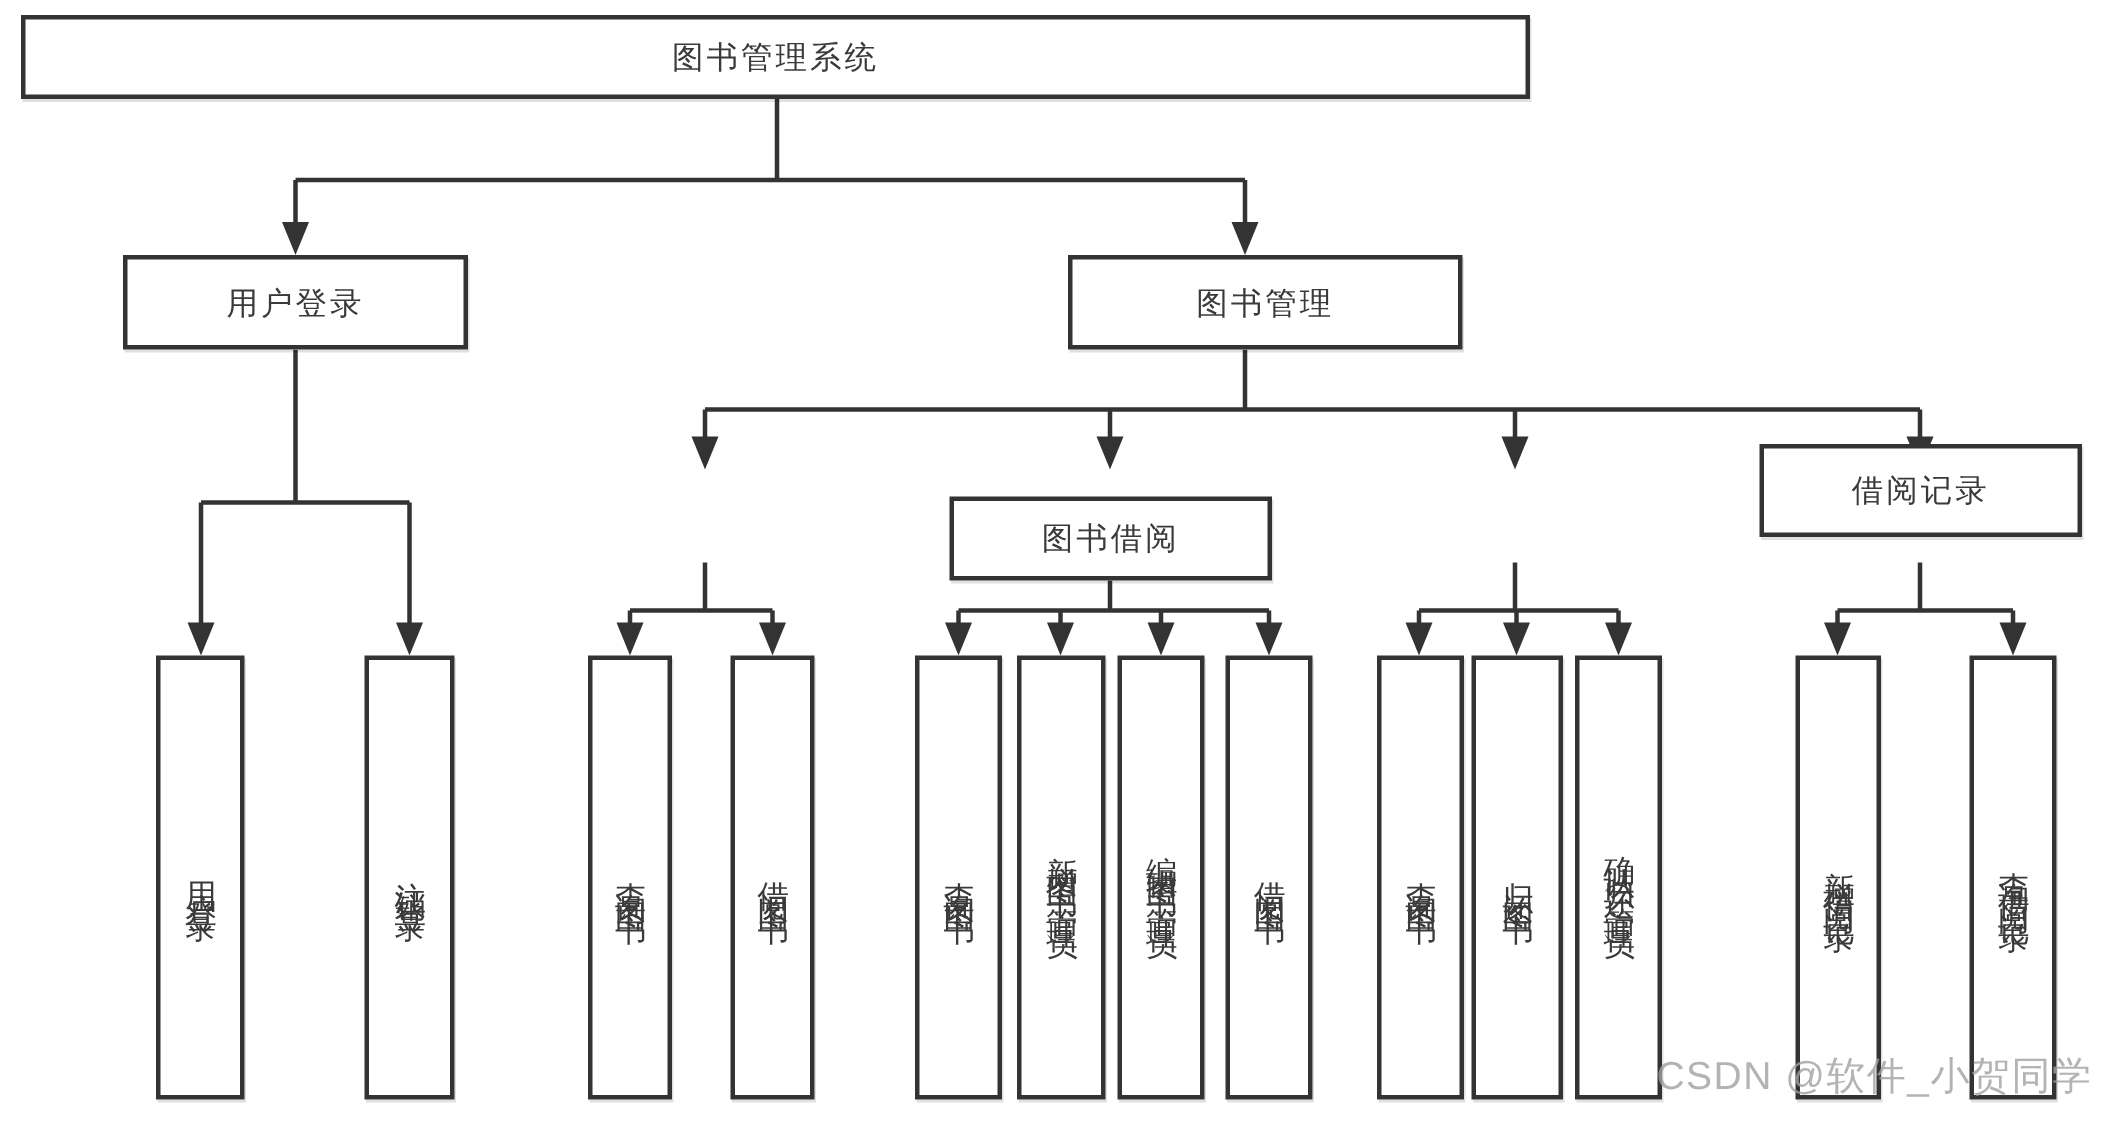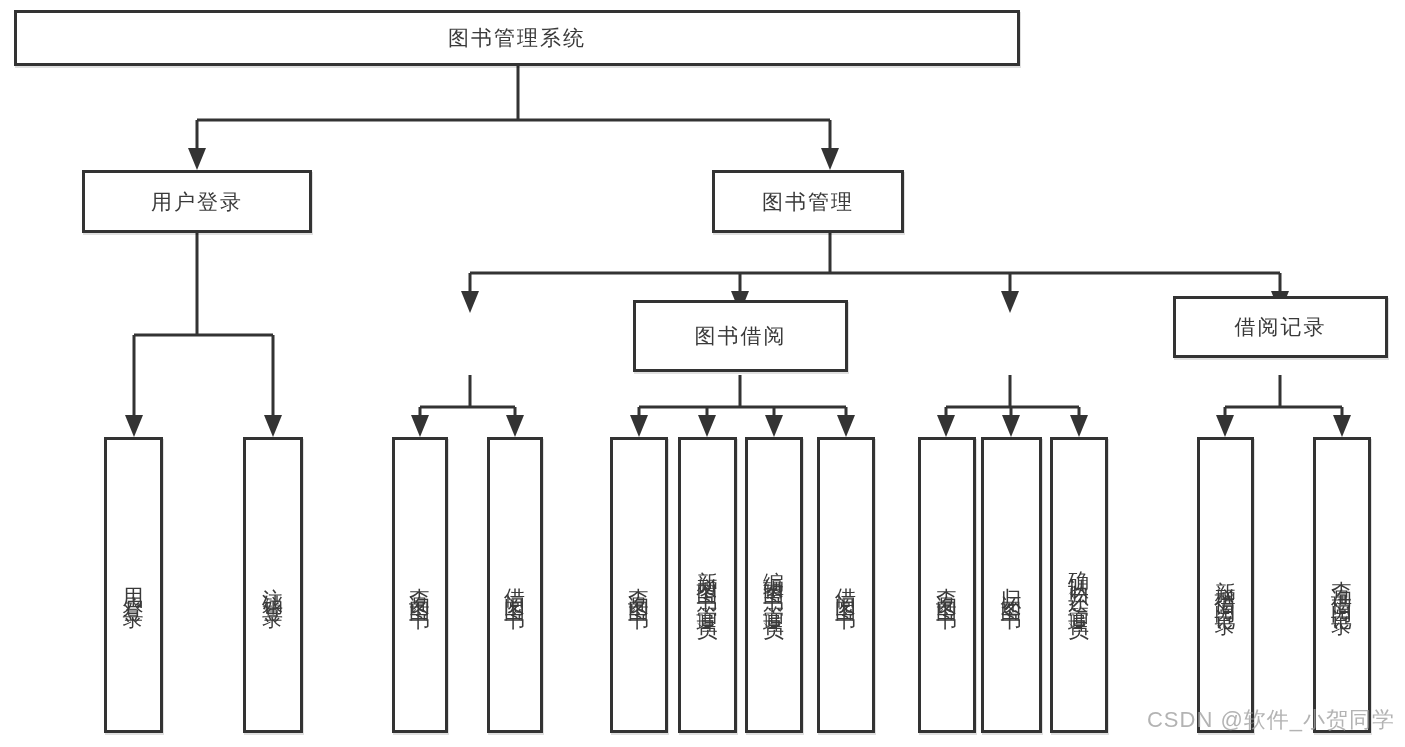--- a/index.html
+++ b/index.html
@@ -28,21 +28,21 @@
     writing-mode:vertical-rl;
     text-orientation:mixed;
     font-size:21px;
     letter-spacing:7px;
     line-height:1;
     white-space:nowrap;
   }
   .watermark{
     position:absolute;
     right:10px;bottom:12px;
-    font-size:22px;
+    font-size:26px;
     color:rgba(160,160,160,0.8);
     z-index:3;
     letter-spacing:1px;
     white-space:nowrap;
   }
 </style>
 </head>
 <body>
 
 <div id="canvas">
@@ -87,25 +87,25 @@
     </g>
   </svg>
 
   <div class="node" style="left:14px;top:10px;width:1006px;height:56px">
     <span class="h-label">图书管理系统</span>
   </div>
 
   <div class="node" style="left:82px;top:170px;width:230px;height:63px">
     <span class="h-label">用户登录</span>
   </div>
-  <div class="node" style="left:712px;top:170px;width:192px;height:63px">
+  <div class="node" style="left:712px;top:170px;width:263px;height:63px">
     <span class="h-label">图书管理</span>
   </div>
 
-  <div class="node" style="left:633px;top:300px;width:215px;height:72px">
+  <div class="node" style="left:633px;top:331px;width:215px;height:56px">
     <span class="h-label">图书借阅</span>
   </div>
   <div class="node" style="left:1173px;top:296px;width:215px;height:62px">
     <span class="h-label">借阅记录</span>
   </div>
 
   <div class="node leaf" style="left:104px;top:437px;width:59px;height:296px">
     <span class="v-label">用户登录</span>
   </div>
   <div class="node leaf" style="left:243px;top:437px;width:60px;height:296px">

